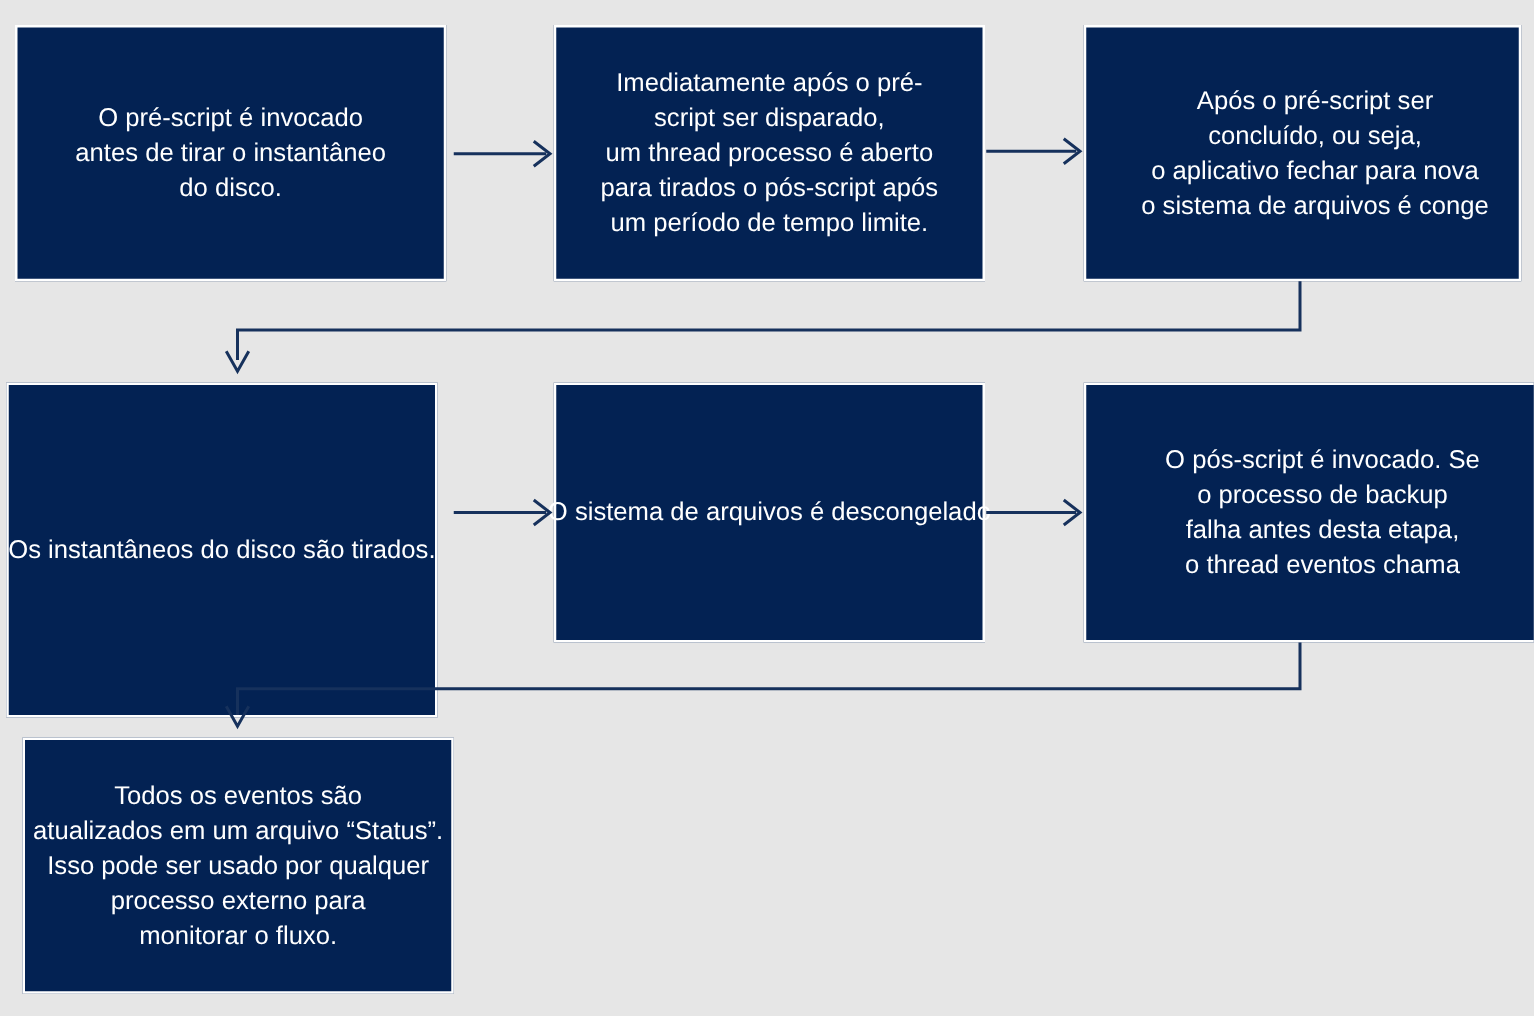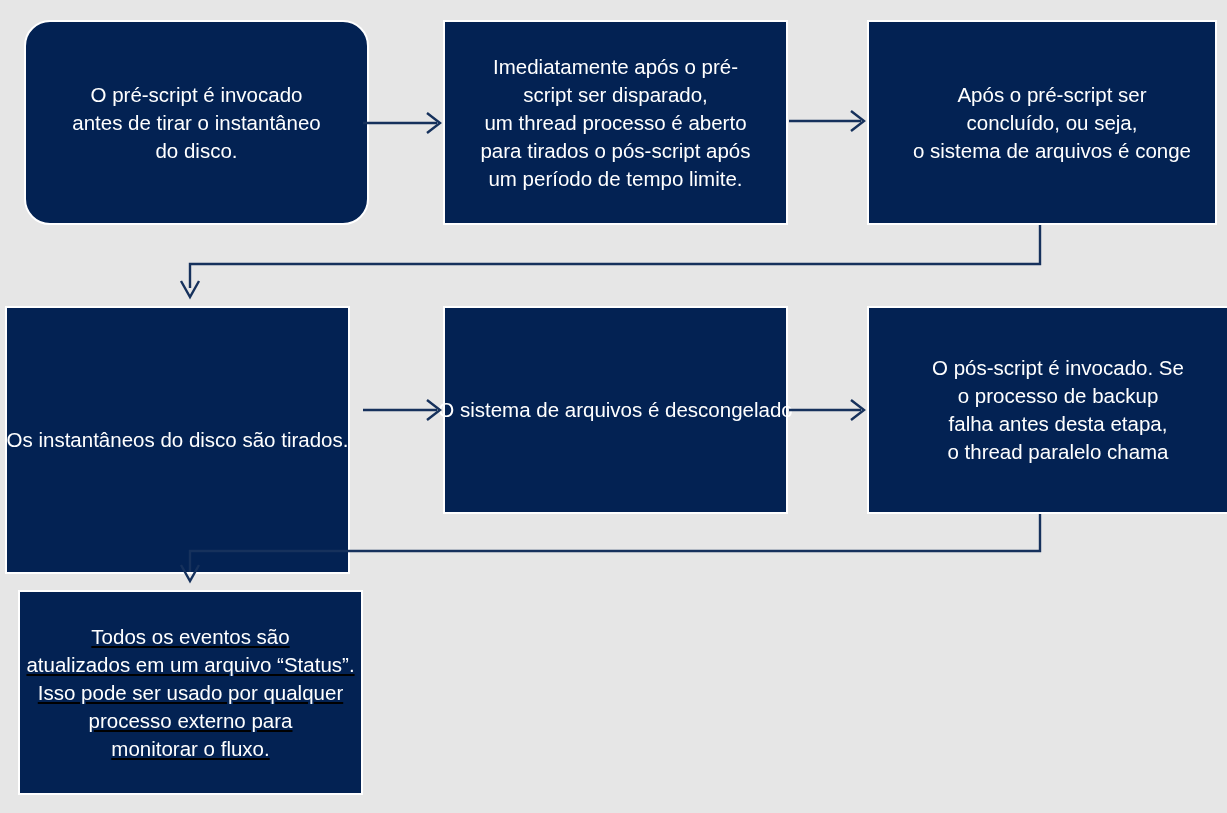--- a/index.html
+++ b/index.html
@@ -33,29 +33,29 @@
   }
   .node-text {
     color: #ffffff;
     font-size: 20.5px;
     line-height: 28px;
     text-align: center;
     white-space: nowrap;
     font-family: "Liberation Sans", sans-serif;
   }
   
-  #n1 { left: 24px;  top: 20px;  width: 345px; height: 205px; border-radius: 26px; }
+  #n1 { left: 12px;  top: 20px;  width: 345px; height: 205px; }
   #n2 { left: 443px; top: 20px;  width: 345px; height: 205px; }
   #n3 { left: 867px; top: 20px;  width: 350px; height: 205px; padding-left: 20px; }
   
   #n4 { left: 5px;  top: 306px; width: 345px; height: 268px; }
   #n5 { left: 443px; top: 306px; width: 345px; height: 208px; }
   #n6 { left: 867px; top: 306px; width: 382px; height: 208px; }
   
-  #n7 { left: 18px;  top: 590px; width: 345px; height: 205px; text-decoration: underline; }
+  #n7 { left: 18px;  top: 590px; width: 345px; height: 205px; }
 
   
   #edges {
     position: absolute;
     left: 0;
     top: 0;
     width: 1227px;
     height: 813px;
     z-index: 3;
     pointer-events: none;
@@ -87,20 +87,21 @@
       <div>um thread processo é aberto</div>
       <div>para tirados o pós-script após</div>
       <div>um período de tempo limite.</div>
     </div>
   </div>
 
   <div class="node" id="n3">
     <div class="node-text">
       <div>Após o pré-script ser</div>
       <div>concluído, ou seja,</div>
+      <div>o aplicativo fechar para nova</div>
       <div>o sistema de arquivos é conge</div>
     </div>
   </div>
 
   <div class="node" id="n4">
     <div class="node-text">
       <div>Os instantâneos do disco são tirados.</div>
     </div>
   </div>
 
@@ -108,21 +109,21 @@
     <div class="node-text">
       <div>O sistema de arquivos é descongelado</div>
     </div>
   </div>
 
   <div class="node" id="n6">
     <div class="node-text">
       <div>O pós-script é invocado. Se</div>
       <div>o processo de backup</div>
       <div>falha antes desta etapa,</div>
-      <div>o thread paralelo chama</div>
+      <div>o thread eventos chama</div>
     </div>
   </div>
 
   <div class="node" id="n7">
     <div class="node-text">
       <div>Todos os eventos são</div>
       <div>atualizados em um arquivo “Status”.</div>
       <div>Isso pode ser usado por qualquer</div>
       <div>processo externo para</div>
       <div>monitorar o fluxo.</div>

